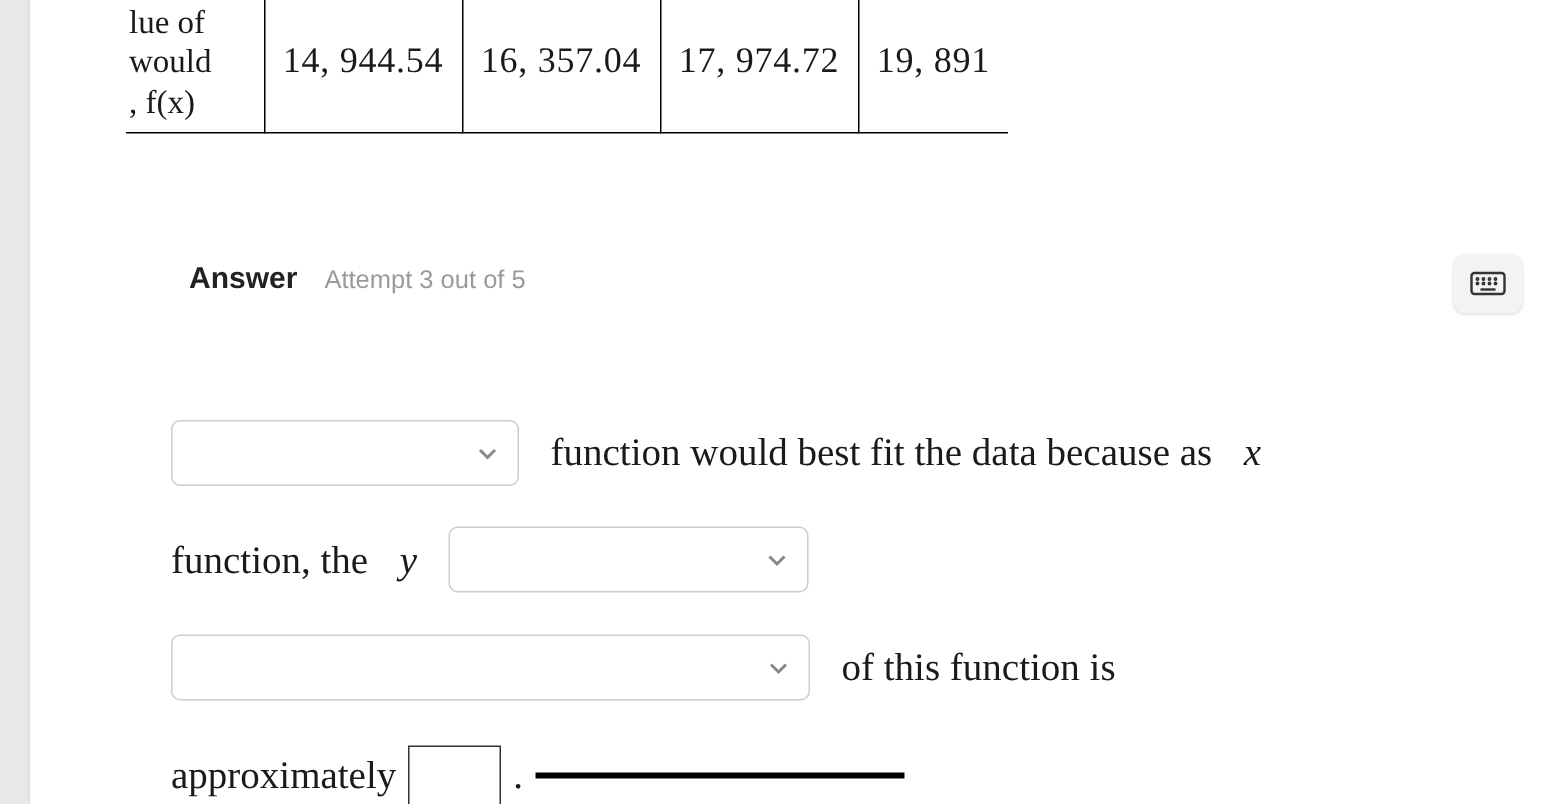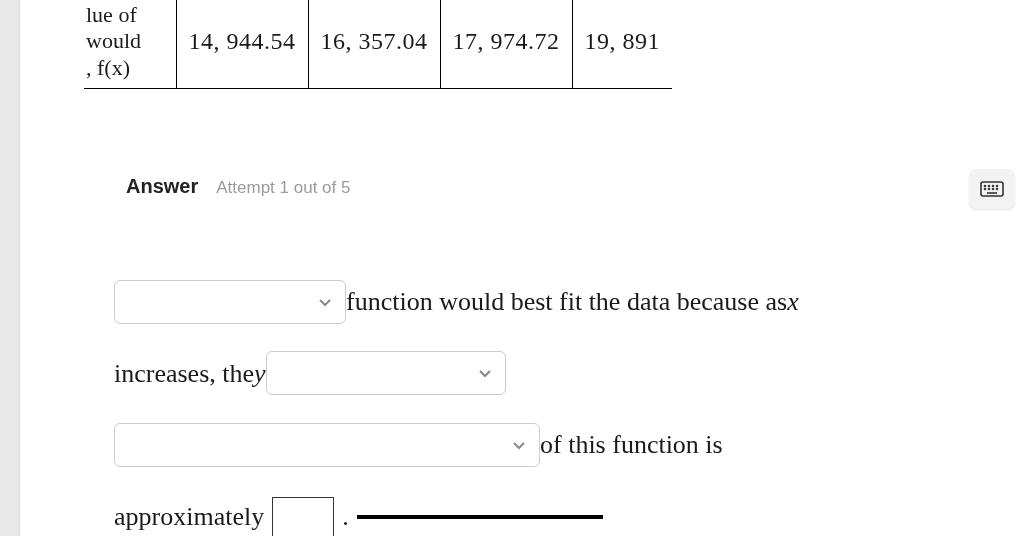--- a/index.html
+++ b/index.html
@@ -89,21 +89,21 @@
       padding-left: 30px;
       font-size: 26px;
       font-family: Georgia, 'Times New Roman', serif;
       line-height: 2.6;
       color: #1a1a1a;
     }
     .fill-row {
       display: flex;
       align-items: center;
       flex-wrap: wrap;
-      gap: 0;
+      gap: 21px;
       margin-bottom: 4px;
     }
     .dropdown {
       height: 44px;
       border: 1px solid #ccc;
       border-radius: 6px;
       background: #fff;
       display: inline-flex;
       align-items: center;
       justify-content: flex-end;
@@ -159,21 +159,21 @@
       <td class="num">16, 357.04</td>
       <td class="num">17, 974.72</td>
       <td class="num last">19, 891</td>
     </tr>
   </tbody>
     </table>
 
   <div class="answer-section">
     <div class="answer-head">
       <span class="label">Answer</span>
-      <span class="attempt">Attempt 1 out of 5</span>
+      <span class="attempt">Attempt 3 out of 5</span>
     </div>
 
     <div class="keyboard-btn">
       <svg viewBox="0 0 24 16" fill="none" stroke="#333" stroke-width="1.6">
         <rect x="1" y="1" width="22" height="14" rx="2"></rect>
         <circle cx="5" cy="5" r="0.5" fill="#333"></circle>
           <circle cx="9" cy="5" r="0.5" fill="#333"></circle>
         <circle cx="13" cy="5" r="0.5" fill="#333"></circle>
           <circle cx="17" cy="5" r="0.5" fill="#333"></circle>
         <circle cx="5" cy="8" r="0.5" fill="#333"></circle>
@@ -190,21 +190,21 @@
         <span class="dropdown w1">
           <svg class="chev" viewBox="0 0 16 16" fill="none" stroke="#888" stroke-width="2">
               <polyline points="3,6 8,11 13,6"></polyline>
             </svg>
         </span>
         <span>function would best fit the data because as</span>
         <span class="mathit">x</span>
       </div>
 
       <div class="fill-row">
-        <span>increases, the</span>
+        <span>function, the</span>
         <span class="mathit">y</span>
         <span class="dropdown w2">
           <svg class="chev" viewBox="0 0 16 16" fill="none" stroke="#888" stroke-width="2">
               <polyline points="3,6 8,11 13,6"></polyline>
             </svg>
         </span>
       </div>
 
       <div class="fill-row">
         <span class="dropdown w3">

